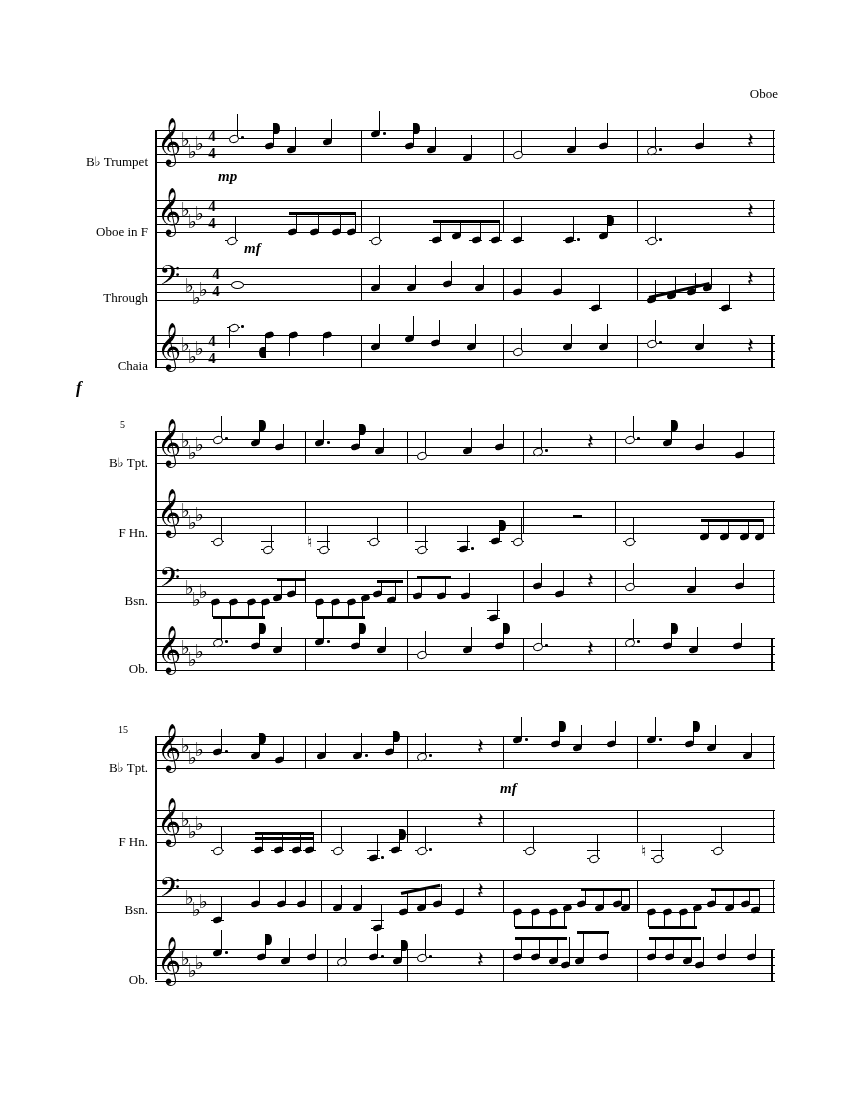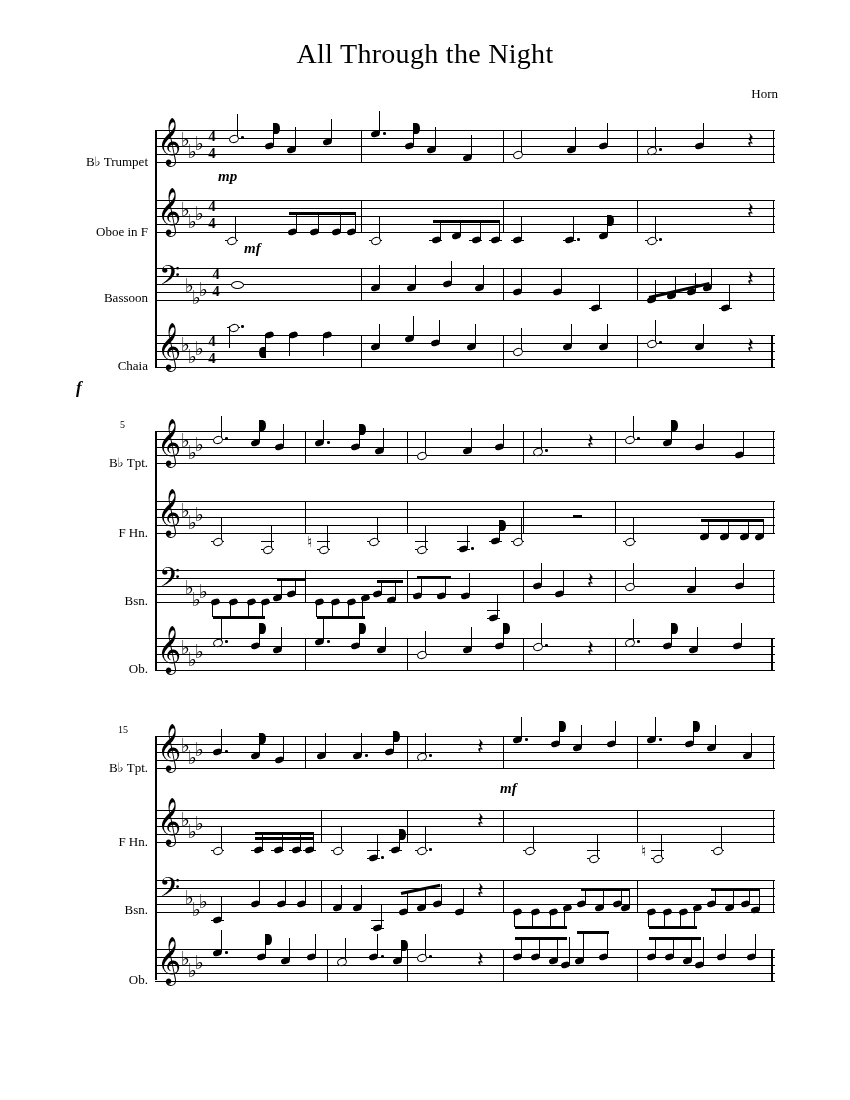--- a/index.html
+++ b/index.html
@@ -214,22 +214,21 @@
     font-size: 15px;
     line-height: 1;
     font-family: "DejaVu Sans", sans-serif;
   }
 </style>
 </head>
 <body>
 
 <div class="page">
 
-  <div class="title">All Through the Night</div>
-  <div class="composer">Horn</div>
+  <div class="composer">Oboe</div>
 
   <div class="system sys1">
 
     <div class="sysbar" style="top:0px; height:238px;"></div>
 
     <div class="inst-label-box" style="top:24px;">B♭ Trumpet</div>
     <div class="staff" style="top:0px;">
       <div class="lines">
           <i></i>
           <i></i>
@@ -347,21 +346,21 @@
 
       <div class="ledger" style="left:490px; top:40px;"></div>
       <div class="note hollow" style="left:492px; top:37px;"></div>
       <div class="stem" style="left:500px; top:17px; height:22px;"></div>
       <div class="dot" style="left:504px; top:38px;"></div>
       <div class="rest-q" style="left:592px; top:0px;">𝄽</div>
       <div class="bar" style="left:618px; top:0; height:33px;"></div>
     </div>
     <div class="dyn" style="left:244px; top:110px;">mf</div>
 
-    <div class="inst-label-box" style="top:160px;">Bassoon</div>
+    <div class="inst-label-box" style="top:160px;">Through</div>
     <div class="staff" style="top:138px;">
       <div class="lines">
           <i></i>
           <i></i>
           <i></i>
           <i></i>
           <i></i>
         </div>
       <div class="clef bass" style="left:4px; top:-6px;">𝄢</div>
       <div class="flat" style="left:30px; top:8px;">♭</div>

